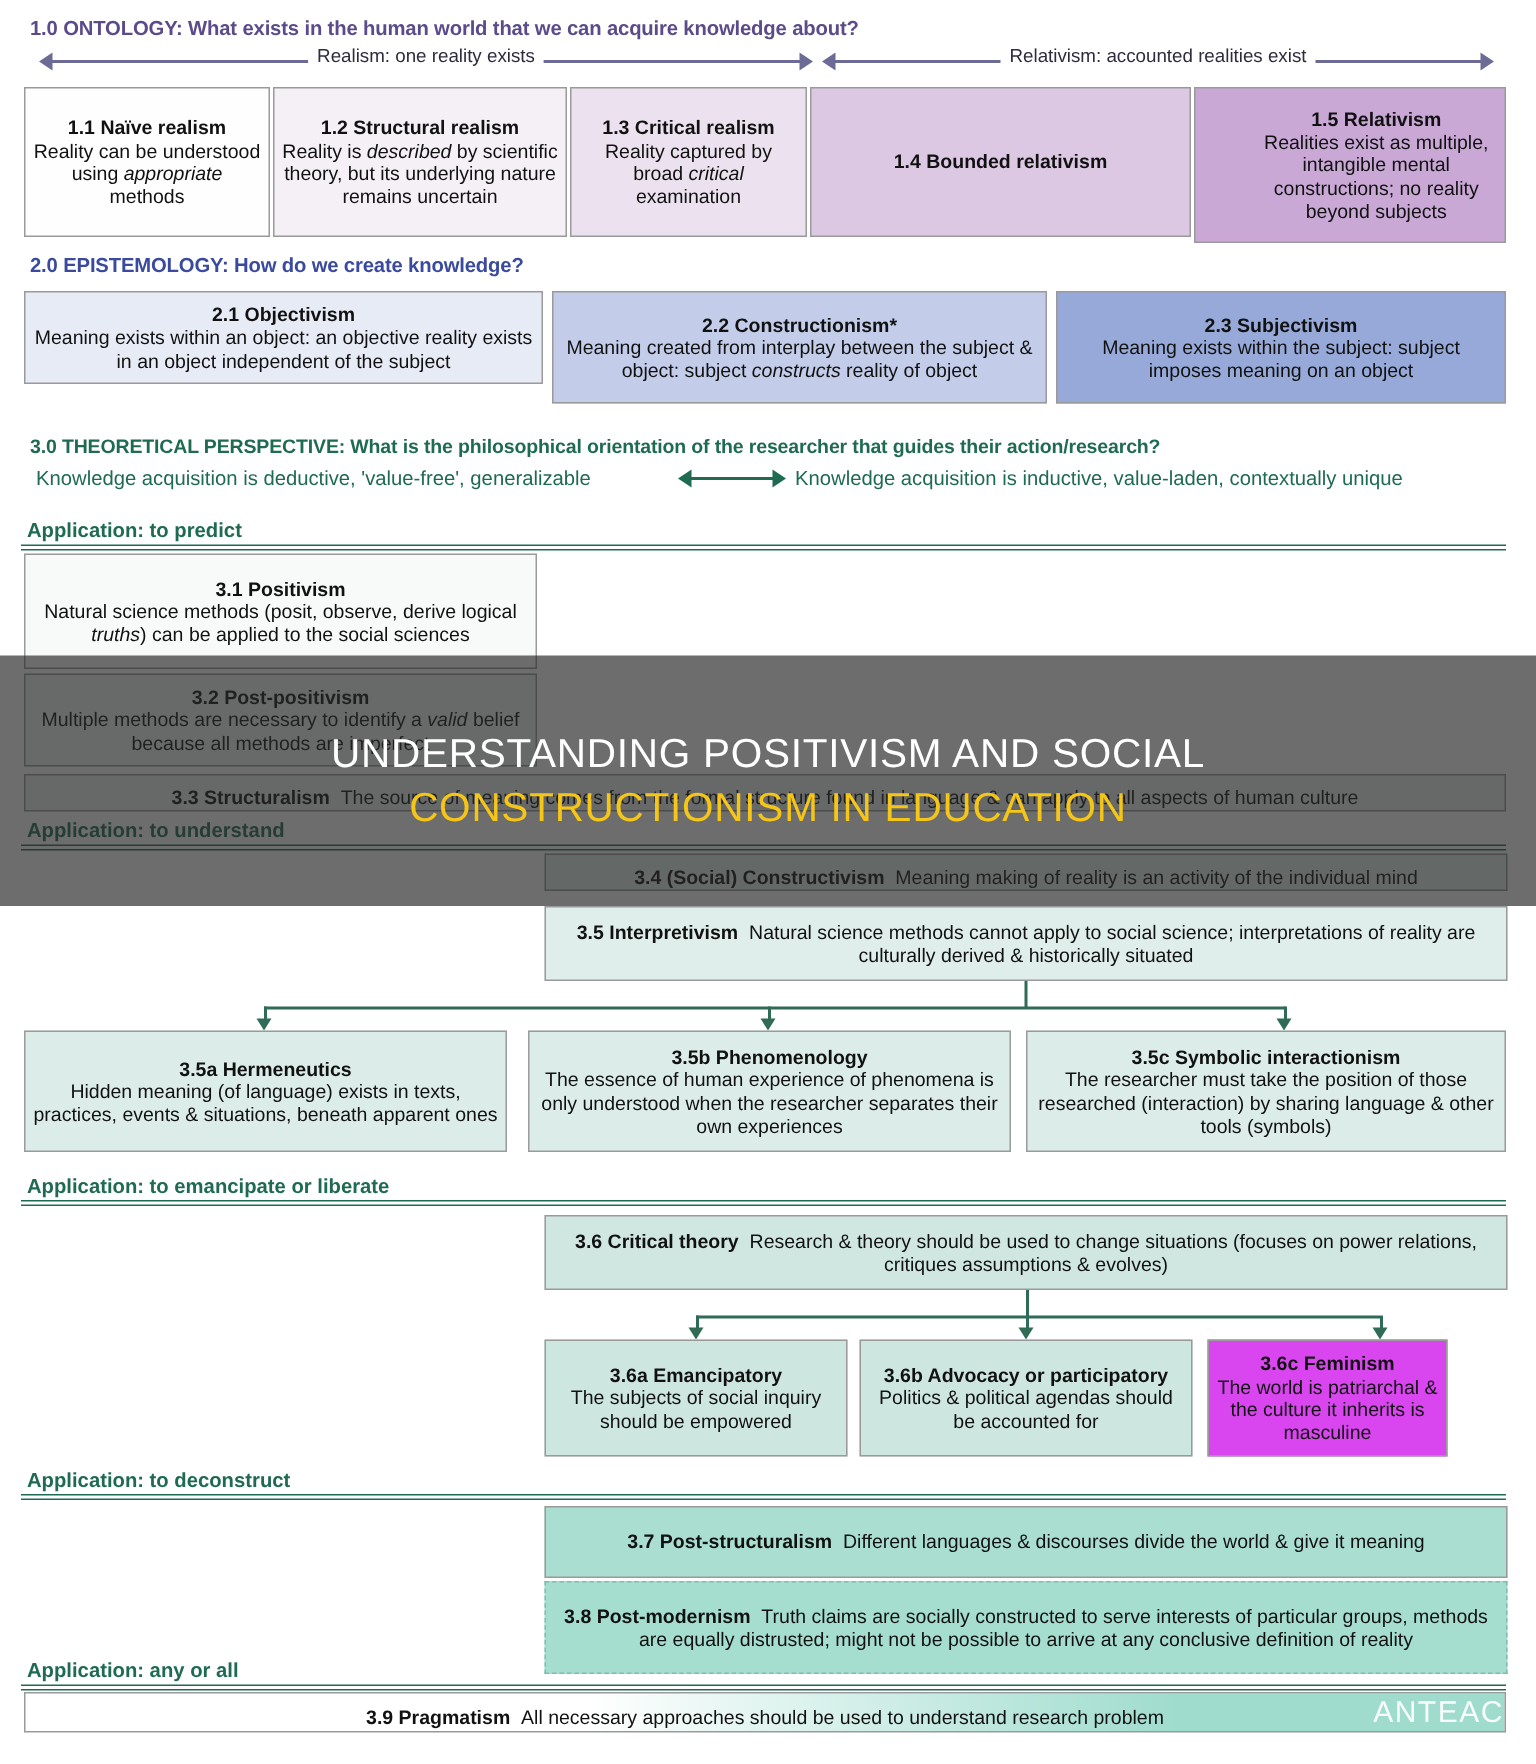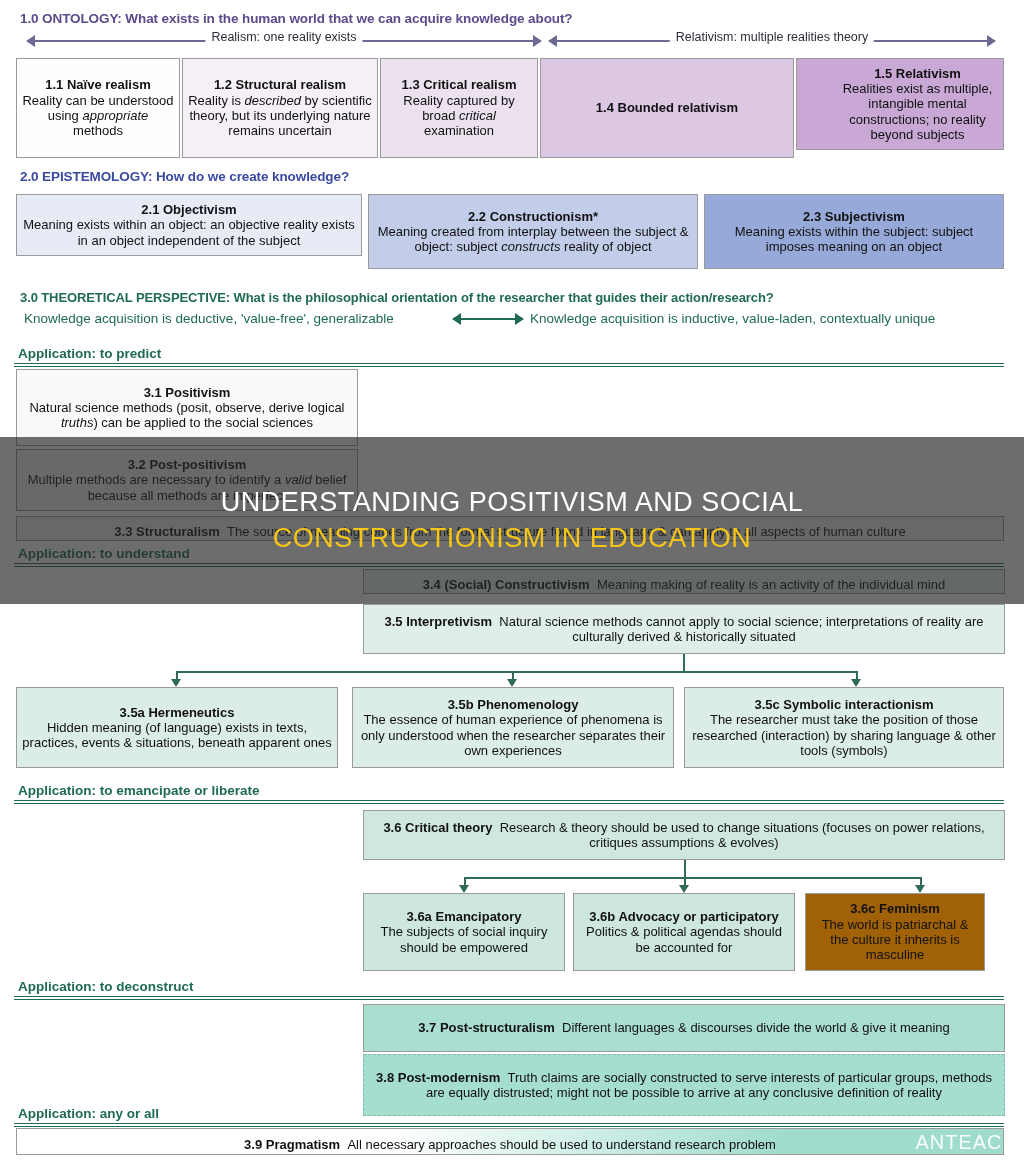--- a/index.html
+++ b/index.html
@@ -163,21 +163,21 @@
     <div class="hd l"></div>
     <div class="hd r"></div>
     <div class="ln" style="left:8px; right:8px;"></div>
     <div class="lbl" style="left:50%;">Realism: one reality exists</div>
   </div>
 
   <div class="arrowbar" style="left:548px; top:34px; width:448px;">
     <div class="hd l"></div>
     <div class="hd r"></div>
     <div class="ln" style="left:8px; right:8px;"></div>
-    <div class="lbl" style="left:50%;">Relativism: multiple realities theory</div>
+    <div class="lbl" style="left:50%;">Relativism: accounted realities exist</div>
   </div>
 
   <div class="box" style="left:16px; top:58px; width:164px; height:100px; background:#fefefe;">
     <span class="ttl">1.1 Naïve realism</span>
     <span class="bdy">Reality can be understood using <i>appropriate</i> methods</span>
   </div>
 
   <div class="box" style="left:182px; top:58px; width:196px; height:100px; background:#f4f0f6;">
     <span class="ttl">1.2 Structural realism</span>
     <span class="bdy">Reality is <i>described</i> by scientific theory, but its underlying nature remains uncertain</span>
@@ -185,21 +185,21 @@
 
   <div class="box" style="left:380px; top:58px; width:158px; height:100px; background:#ece2ef;">
     <span class="ttl">1.3 Critical realism</span>
     <span class="bdy">Reality captured by broad <i>critical</i> examination</span>
   </div>
 
   <div class="box" style="left:540px; top:58px; width:254px; height:100px; background:#ddc8e4;">
     <span class="ttl">1.4 Bounded relativism</span>
   </div>
 
-  <div class="box" style="left:796px; top:58px; width:208px; height:92px; background:#c9a8d6;padding-left:40px;">
+  <div class="box" style="left:796px; top:58px; width:208px; height:104px; background:#c9a8d6;padding-left:40px;">
     <span class="ttl">1.5 Relativism</span>
     <span class="bdy">Realities exist as multiple, intangible mental constructions; no reality beyond subjects</span>
   </div>
 
   <div class="sec-head blue" style="left:20px; top:169px;">2.0 EPISTEMOLOGY: How do we create knowledge?</div>
 
   <div class="box" style="left:16px; top:194px; width:346px; height:62px; background:#e7ebf5;">
     <span class="ttl">2.1 Objectivism</span>
     <span class="bdy">Meaning exists within an object: an objective reality exists in an object independent of the subject</span>
   </div>
@@ -307,21 +307,21 @@
   <div class="box" style="left:363px; top:893px; width:202px; height:78px; background:#cde6df;">
     <span class="ttl">3.6a Emancipatory</span>
     <span class="bdy">The subjects of social inquiry should be empowered</span>
   </div>
 
   <div class="box" style="left:573px; top:893px; width:222px; height:78px; background:#cde6df;">
     <span class="ttl">3.6b Advocacy or participatory</span>
     <span class="bdy">Politics &amp; political agendas should be accounted for</span>
   </div>
 
-  <div class="box" style="left:805px; top:893px; width:180px; height:78px; background:#a16207;">
+  <div class="box" style="left:805px; top:893px; width:160px; height:78px; background:#d946ef;">
     <span class="ttl">3.6c Feminism</span>
     <span class="bdy">The world is patriarchal &amp; the culture it inherits is masculine</span>
   </div>
 
   <div class="sub-line green" style="left:18px; top:979px; font-weight:bold;">Application: to deconstruct</div>
   <div class="apprule" style="left:14px; top:996px; width:990px;"></div>
 
   <div class="box inline" style="left:363px; top:1004px; width:642px; height:48px; background:#a9ded0; display:flex; justify-content:center;">
     <div>
       <span class="ttl" style="display:inline;">3.7 Post-structuralism</span>

